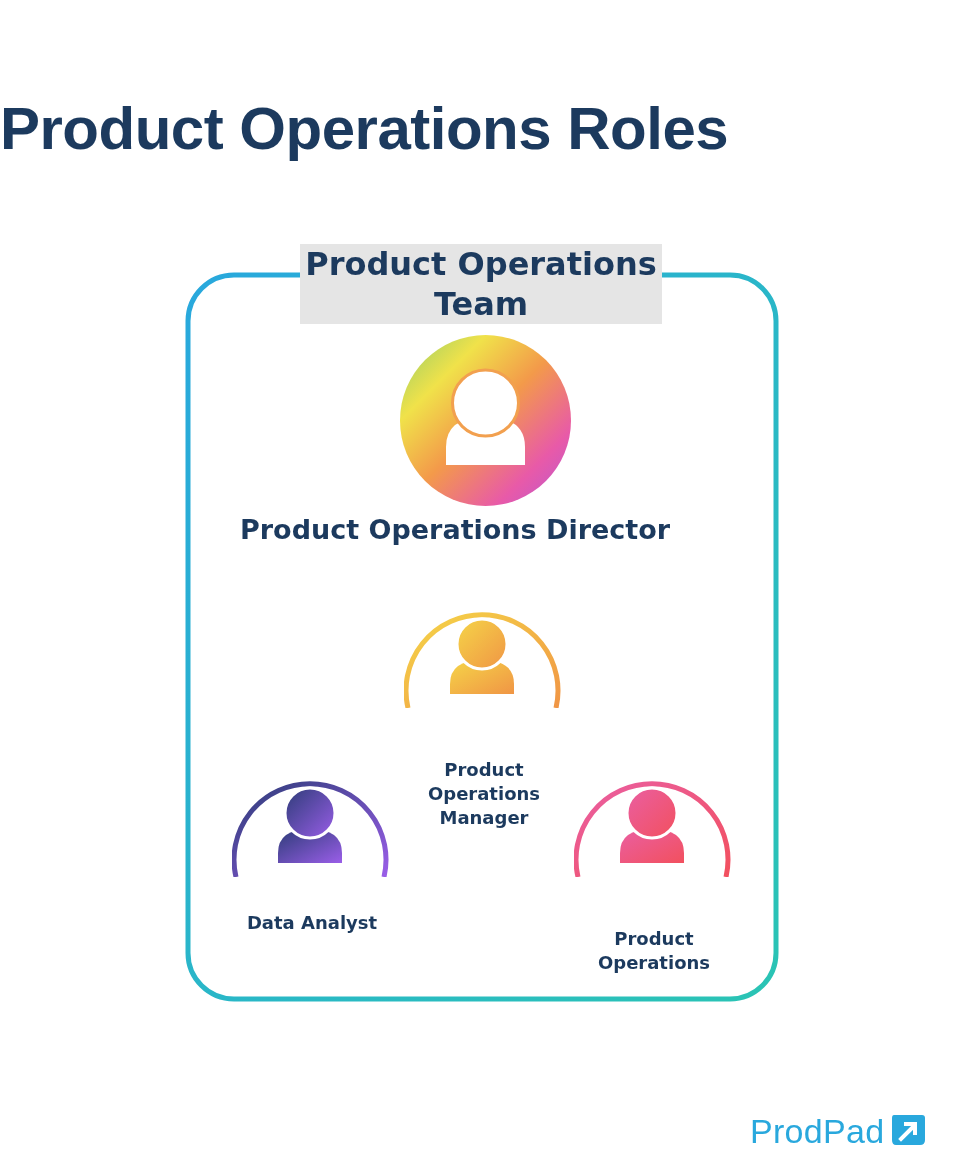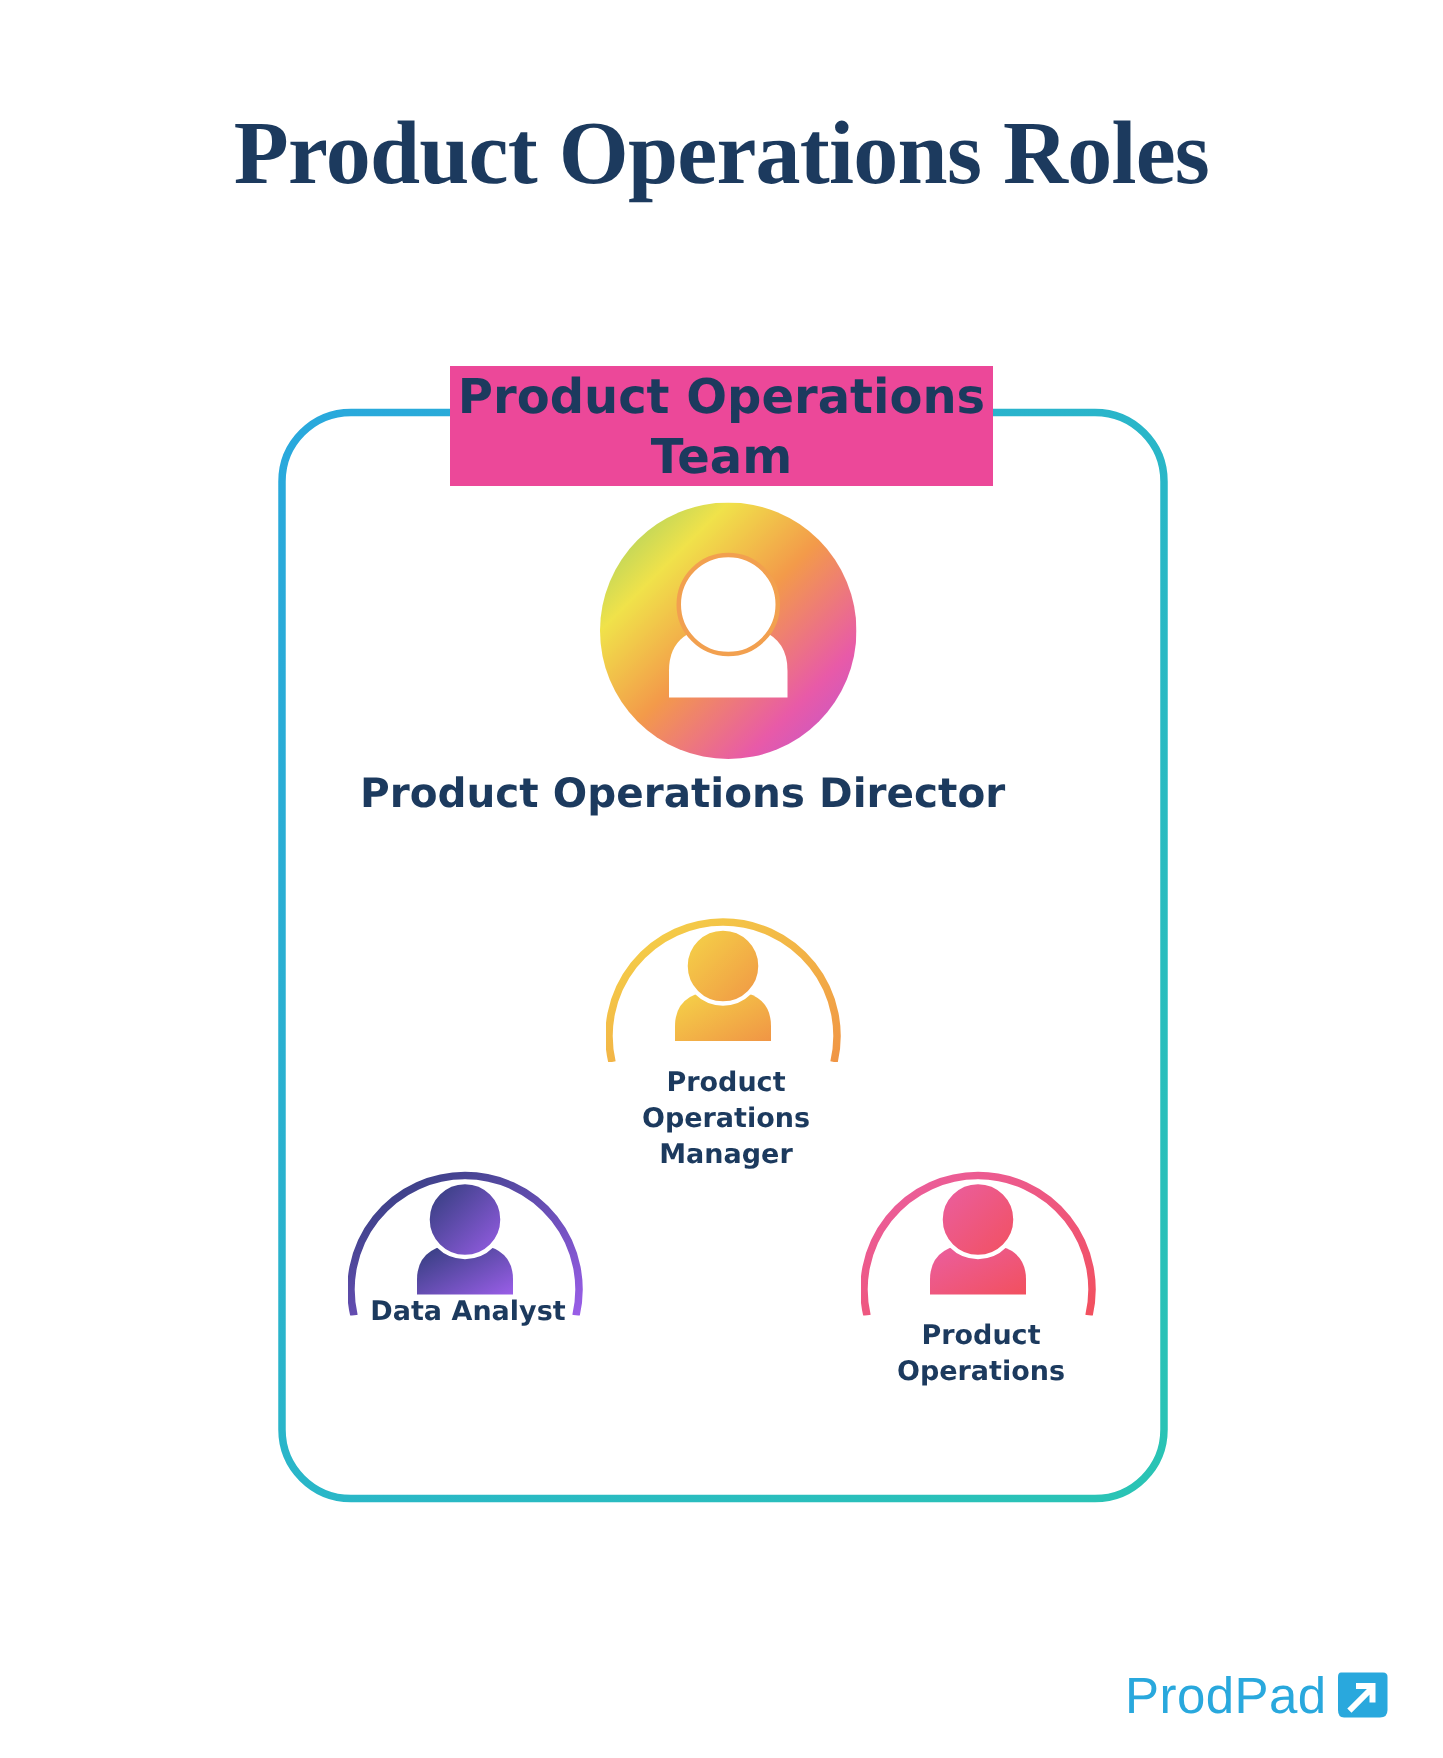--- a/index.html
+++ b/index.html
@@ -1,24 +1,24 @@
 <!DOCTYPE html>
 <html><head>
 <meta charset="utf-8">
 <style>
   html, body { margin:0; padding:0; }
   body { width:962px; height:1172px; background:#ffffff; position:relative; overflow:hidden; font-family:"DejaVu Sans", sans-serif; color:#1c3a5e; }
-  .title { position:absolute; left:0; top:68px; width:962px; text-align:center; font-family:Liberation Serif, serif; font-weight:bold; font-size:60px; letter-spacing:-0.5px; color:#1c3a5e; margin:0; }
+  .title { position:absolute; left:0; top:94px; width:962px; text-align:left; font-family:Liberation Sans, sans-serif; font-weight:bold; font-size:60px; letter-spacing:-0.5px; color:#1c3a5e; margin:0; }
   .frame { position:absolute; left:185px; top:272px; width:594px; height:730px; }
-  .team-label { position:absolute; left:300px; top:244px; width:362px; background:#ec4899; text-align:center; font-weight:bold; font-size:32px; line-height:40px; color:#1c3a5e; }
+  .team-label { position:absolute; left:300px; top:244px; width:362px; background:#e5e5e5; text-align:center; font-weight:bold; font-size:32px; line-height:40px; color:#1c3a5e; }
   .director-avatar { position:absolute; left:400px; top:335px; width:171px; height:171px; }
   .director-label { position:absolute; left:240px; top:514px; width:500px; text-align:left; font-weight:bold; font-size:27px; color:#1c3a5e; }
   .role { position:absolute; width:160px; }
   .role svg { display:block; }
-  .role-label { position:absolute; left:-30px; width:220px; text-align:center; font-weight:bold; font-size:18px; line-height:24px; color:#1c3a5e; }
+  .role-label { position:absolute; left:-30px; width:220px; text-align:center; font-weight:bold; font-size:18px; line-height:24px; color:#1c3a5e;margin-top:48px; }
   .logo { position:absolute; left:750px; top:1112px; display:flex; gap:6px; }
   .logo-text { font-family:"Liberation Sans", sans-serif; font-size:34px; color:#29a8dd; letter-spacing:0.3px; }
 </style>
 </head>
 <body>
 
 <h1 class="title">Product Operations Roles</h1>
 
 <svg class="frame" width="594" height="730" viewBox="0 0 594 730">
   <defs>

